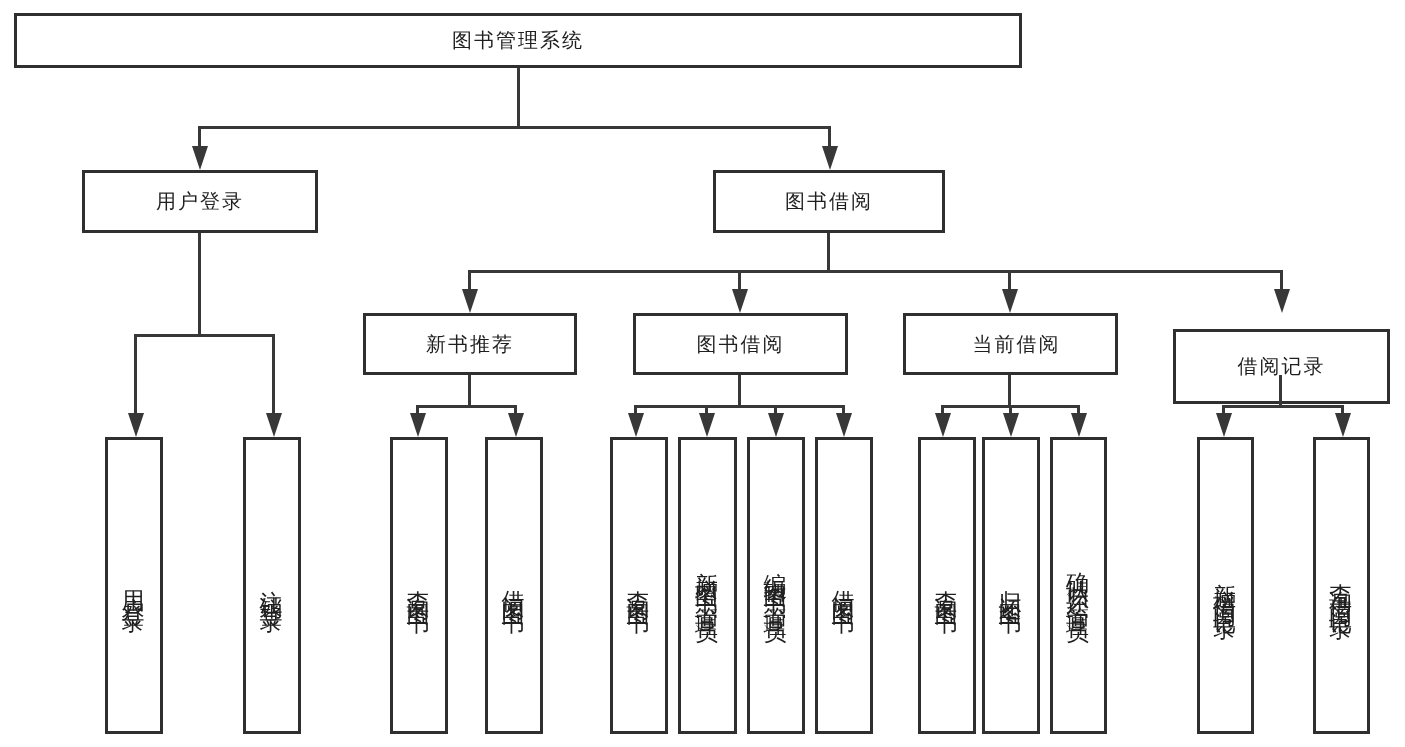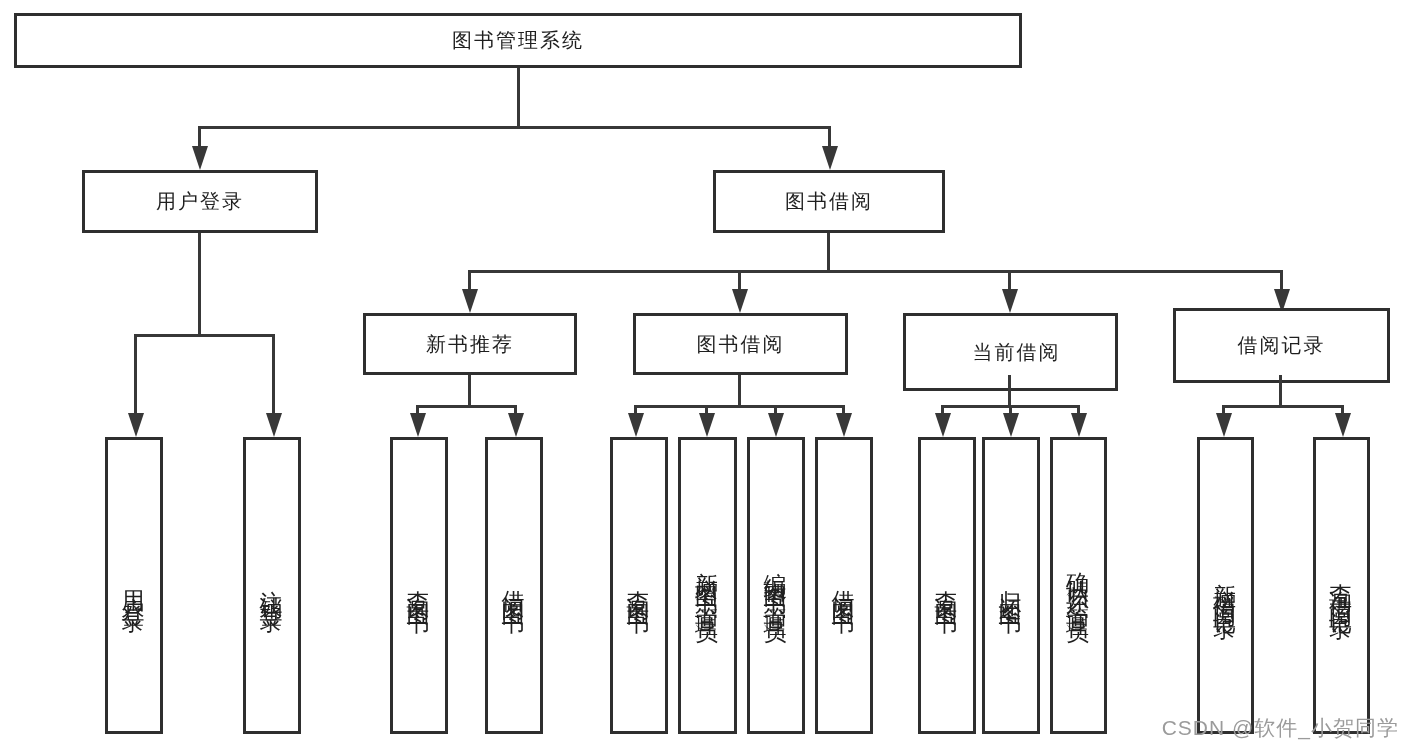--- a/index.html
+++ b/index.html
@@ -72,22 +72,22 @@
   <div class="arrow" style="left:462px;top:289px;"></div>
   <div class="vline" style="left:738px;top:270px;height:21px;"></div>
   <div class="arrow" style="left:732px;top:289px;"></div>
   <div class="vline" style="left:1008px;top:270px;height:21px;"></div>
   <div class="arrow" style="left:1002px;top:289px;"></div>
   <div class="vline" style="left:1280px;top:270px;height:21px;"></div>
   <div class="arrow" style="left:1274px;top:289px;"></div>
 
   <div class="box" style="left:363px;top:313px;width:214px;height:62px;">新书推荐</div>
   <div class="box" style="left:633px;top:313px;width:215px;height:62px;text-align:right;">图书借阅</div>
-  <div class="box" style="left:903px;top:313px;width:215px;height:78px;padding-left:12px;">当前借阅</div>
-  <div class="box" style="left:1173px;top:308px;width:217px;height:75px;">借阅记录</div>
+  <div class="box" style="left:903px;top:313px;width:215px;height:62px;padding-left:12px;">当前借阅</div>
+  <div class="box" style="left:1173px;top:329px;width:217px;height:75px;">借阅记录</div>
 
   <div class="vline" style="left:468px;top:375px;height:33px;"></div>
   <div class="hline" style="left:416px;top:405px;width:101px;"></div>
   <div class="vline" style="left:416px;top:405px;height:10px;"></div>
   <div class="arrow" style="left:410px;top:413px;"></div>
   <div class="vline" style="left:514px;top:405px;height:10px;"></div>
   <div class="arrow" style="left:508px;top:413px;"></div>
 
   <div class="vline" style="left:738px;top:375px;height:33px;"></div>
   <div class="hline" style="left:634px;top:405px;width:211px;"></div>
@@ -153,15 +153,14 @@
     <span class="vtext">确认归还（管理员）</span>
   </div>
 
   <div class="box leaf" style="left:1197px;top:437px;width:57px;height:297px;">
     <span class="vtext">新增借阅记录</span>
   </div>
   <div class="box leaf" style="left:1313px;top:437px;width:57px;height:297px;">
     <span class="vtext">查询借阅记录</span>
   </div>
 
-  <div class="watermark">CSDN @软件_小贺同学</div>
 
 </div>
 
 </body></html>

